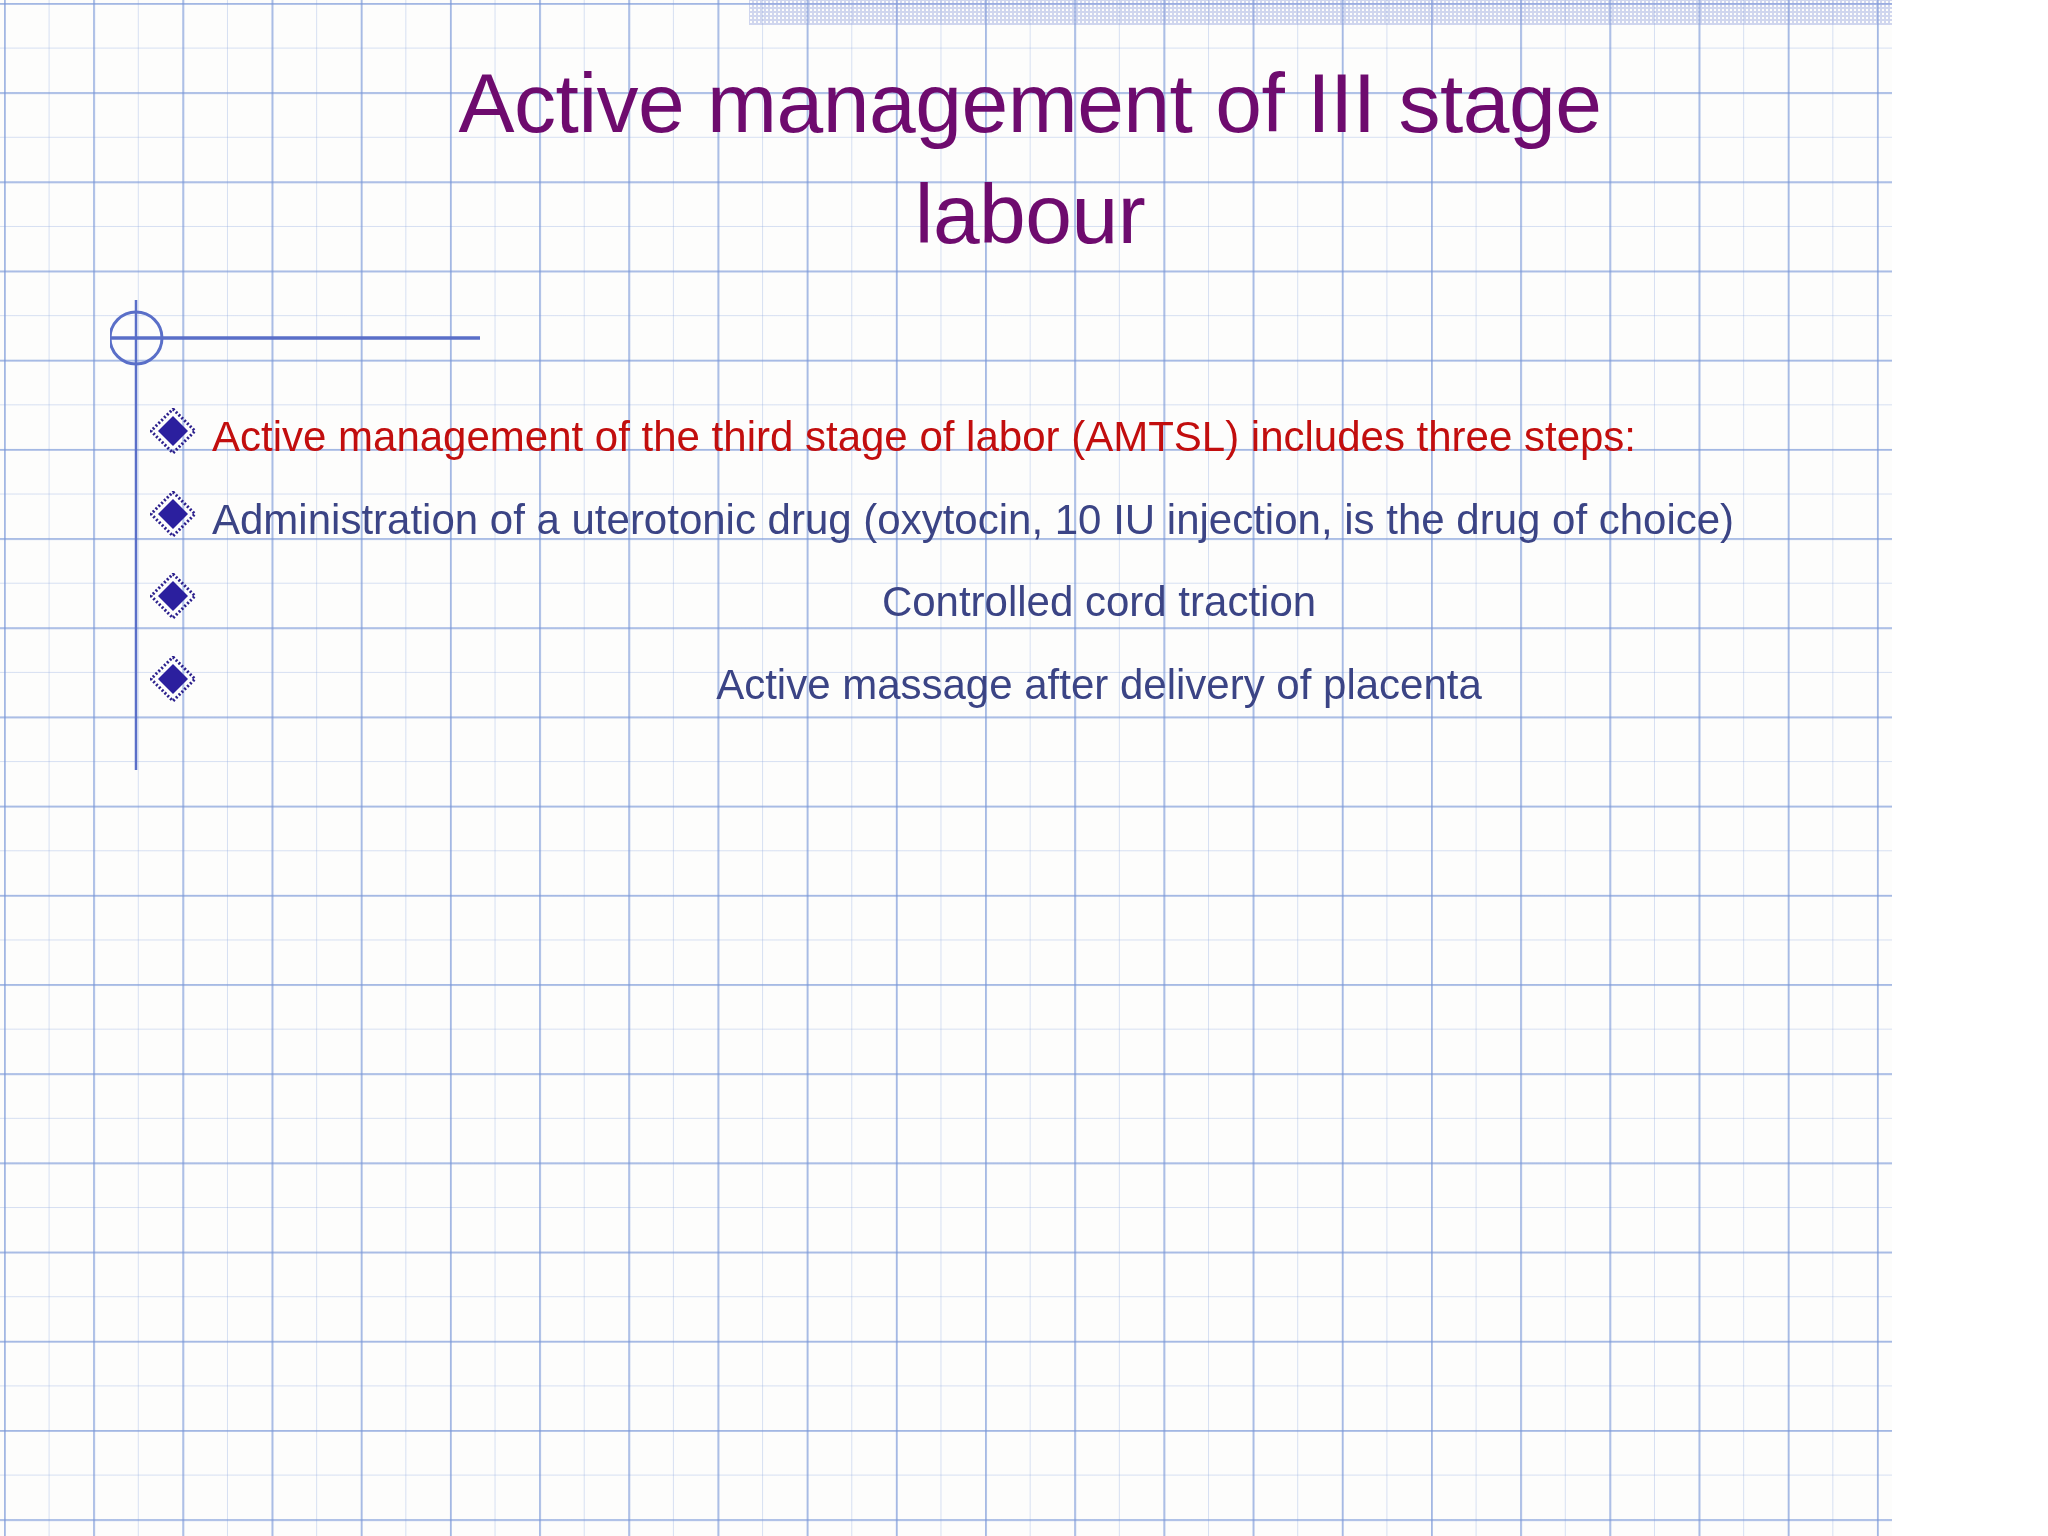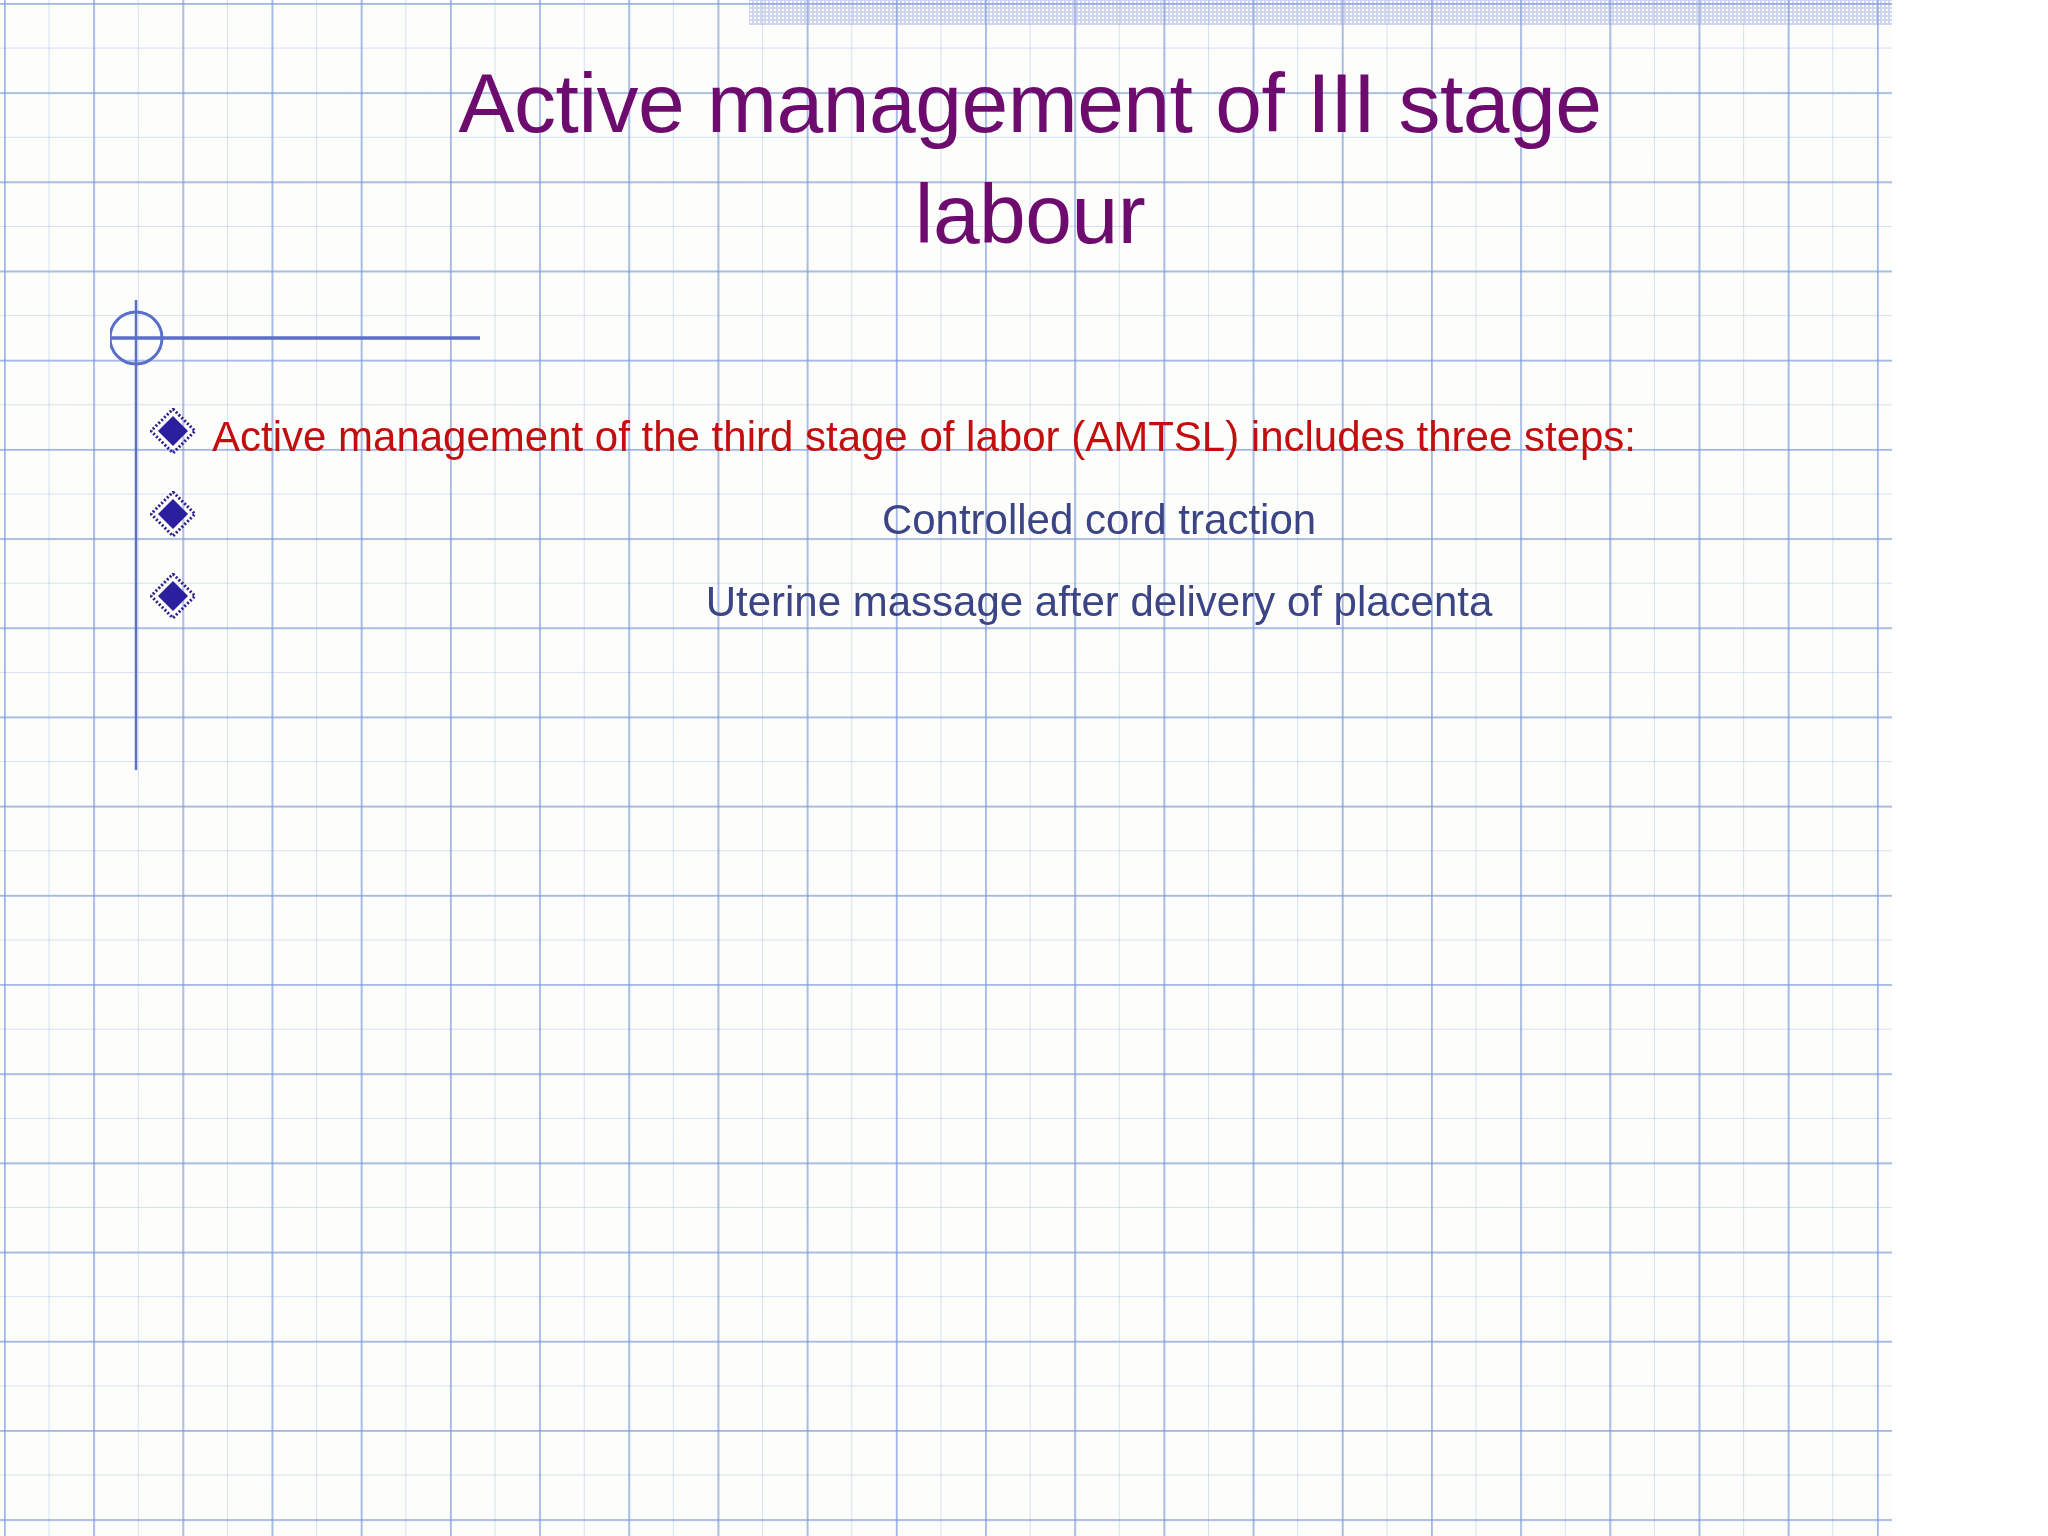--- a/index.html
+++ b/index.html
@@ -147,35 +147,44 @@
     <div class="bullet-row">
       <span class="bullet-mark">
         <svg class="diamond" viewBox="0 0 46 46" xmlns="http://www.w3.org/2000/svg">
           <polygon points="23,1 45,23 23,45 1,23" fill="none" stroke="#2B1F8C" stroke-width="3" stroke-dasharray="2 2"></polygon>
           <polygon points="23,8 38,23 23,38 8,23" fill="#2B1F9E"></polygon>
         </svg>
       </span>
       <span class="bullet-text txt-red justify">Active management of the third stage of labor (AMTSL) includes three steps:</span>
     </div>
 
+    <div class="bullet-row">
+      <span class="bullet-mark">
+        <svg class="diamond" viewBox="0 0 46 46" xmlns="http://www.w3.org/2000/svg">
+          <polygon points="23,1 45,23 23,45 1,23" fill="none" stroke="#2B1F8C" stroke-width="3" stroke-dasharray="2 2"></polygon>
+          <polygon points="23,8 38,23 23,38 8,23" fill="#2B1F9E"></polygon>
+        </svg>
+      </span>
+      <span class="bullet-text txt-navy justify"> Administration of a uterotonic drug (oxytocin, 10 IU injection, is the drug of choice)</span>
+    </div>
 
     <div class="bullet-row">
       <span class="bullet-mark">
         <svg class="diamond" viewBox="0 0 46 46" xmlns="http://www.w3.org/2000/svg">
           <polygon points="23,1 45,23 23,45 1,23" fill="none" stroke="#2B1F8C" stroke-width="3" stroke-dasharray="2 2"></polygon>
           <polygon points="23,8 38,23 23,38 8,23" fill="#2B1F9E"></polygon>
         </svg>
       </span>
       <span class="bullet-text txt-navy">Controlled cord traction</span>
     </div>
 
     <div class="bullet-row">
       <span class="bullet-mark">
         <svg class="diamond" viewBox="0 0 46 46" xmlns="http://www.w3.org/2000/svg">
           <polygon points="23,1 45,23 23,45 1,23" fill="none" stroke="#2B1F8C" stroke-width="3" stroke-dasharray="2 2"></polygon>
           <polygon points="23,8 38,23 23,38 8,23" fill="#2B1F9E"></polygon>
         </svg>
       </span>
-      <span class="bullet-text txt-navy">Uterine massage after delivery of placenta</span>
+      <span class="bullet-text txt-navy">Active massage after delivery of placenta</span>
     </div>
 
   </div>
 </div>
 
 </body></html>

